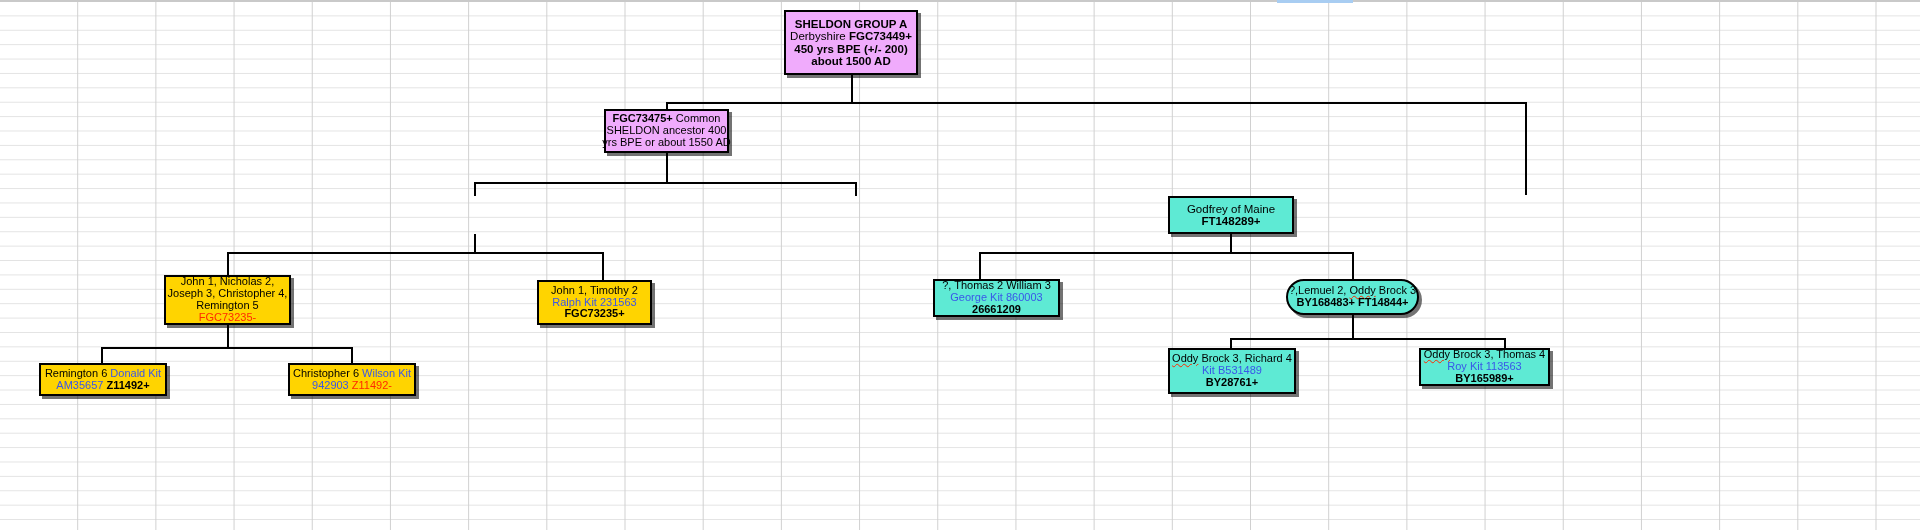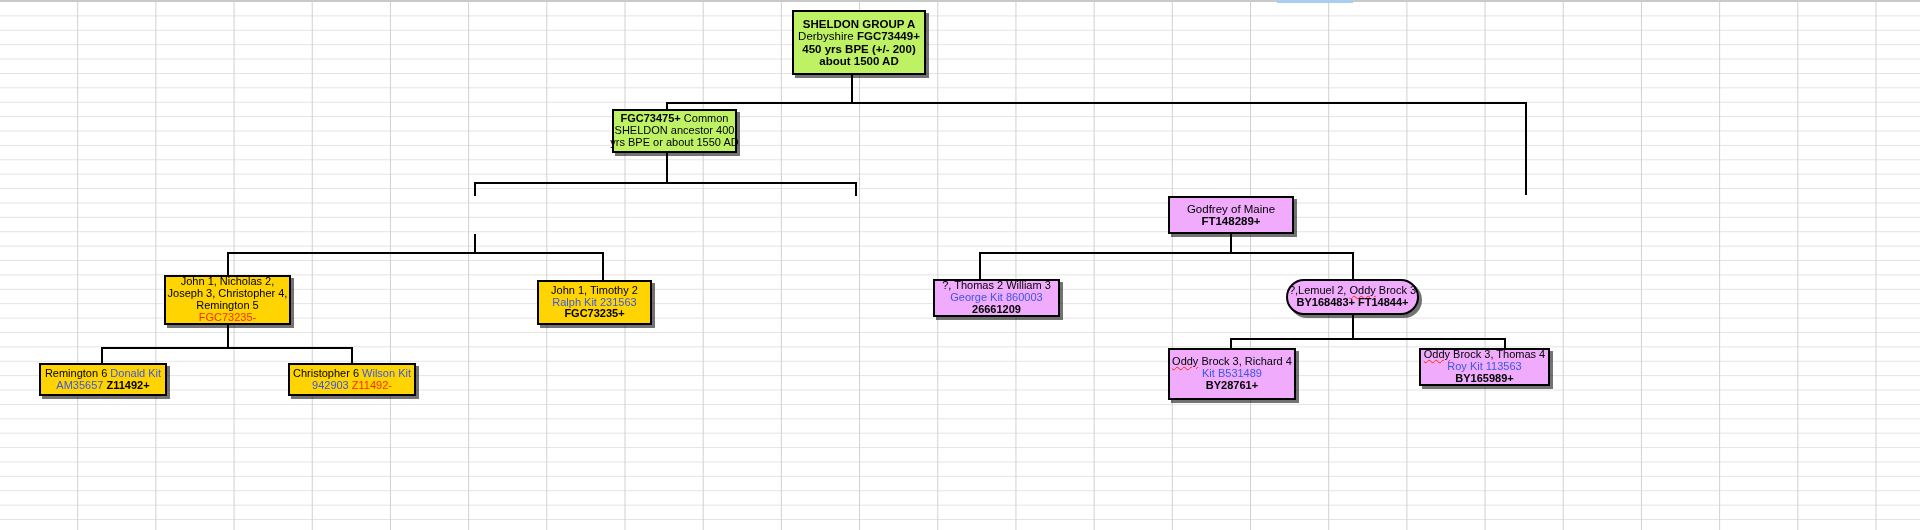--- a/index.html
+++ b/index.html
@@ -51,23 +51,23 @@
     display:flex;
     flex-direction:column;
     align-items:center;
     justify-content:center;
     text-align:center;
     color:#000000;
     z-index:6;
     padding:1px 2px;
     line-height:1.08;
   }
-  .node.orange{background:#bef264;margin-left:8px;}
+  .node.orange{background:#f0abfc;}
   .node.yellow{background:#FFD400;}
-  .node.peach {background:#f0abfc;}
+  .node.peach {background:#5eead4;}
 
   .node .ln{display:block;white-space:nowrap;}
   .b{font-weight:bold;}
   .blue{color:#3a57e8;}
   .red{color:#ff2a00;}
   .misspell{
     text-decoration:underline;
     text-decoration-color:#ff2a00;
     text-decoration-style:wavy;
     text-decoration-thickness:1px;
@@ -168,21 +168,21 @@
   <div class="node yellow lvl5" style="left:39px;top:363px;width:128px;height:33px;">
     <span class="ln"><span>Remington 6 </span><span class="blue">Donald Kit</span></span>
     <span class="ln"><span class="blue">AM35657 </span><span class="b">Z11492+</span></span>
   </div>
 
   <div class="node yellow lvl5" style="left:288px;top:363px;width:128px;height:33px;">
     <span class="ln"><span>Christopher 6 </span><span class="blue">Wilson Kit</span></span>
     <span class="ln"><span class="blue">942903 </span><span class="red">Z11492-</span></span>
   </div>
 
-  <div class="node peach lvl5" style="left:1168px;top:348px;width:128px;height:52px;">
+  <div class="node peach lvl5" style="left:1168px;top:348px;width:128px;height:46px;">
     <span class="ln"><span class="misspell">Oddy</span><span> Brock 3, Richard 4</span></span>
     <span class="ln blue">Kit B531489</span>
     <span class="ln b">BY28761+</span>
   </div>
 
   <div class="node peach lvl5" style="left:1419px;top:348px;width:131px;height:38px;">
     <span class="ln"><span class="misspell">Oddy</span><span> Brock 3, Thomas 4</span></span>
     <span class="ln blue">Roy Kit 113563</span>
     <span class="ln b">BY165989+</span>
   </div>

